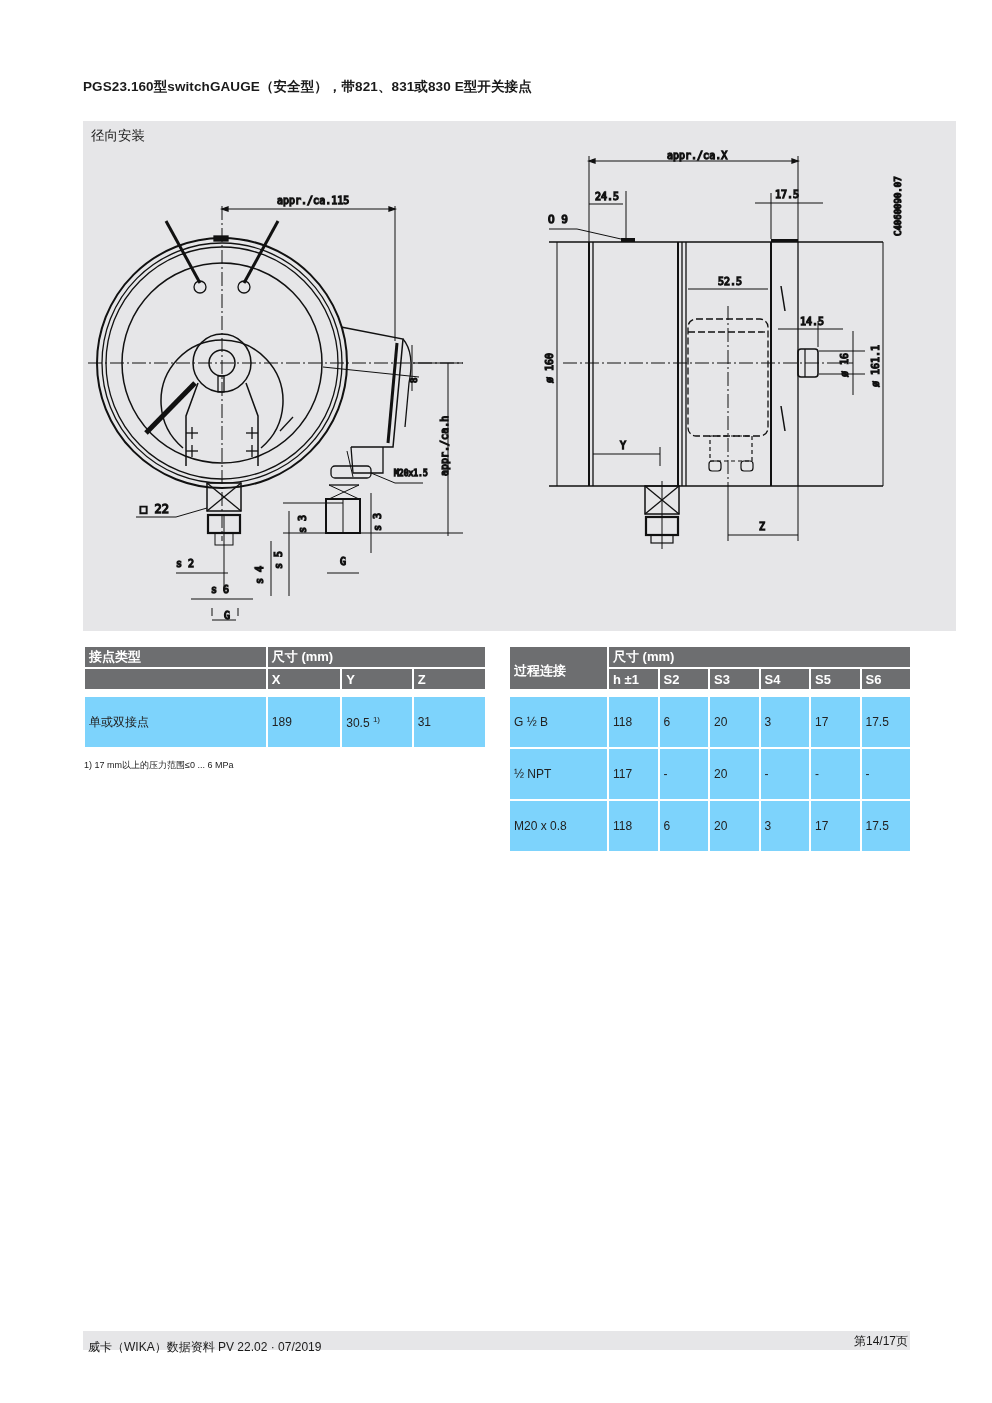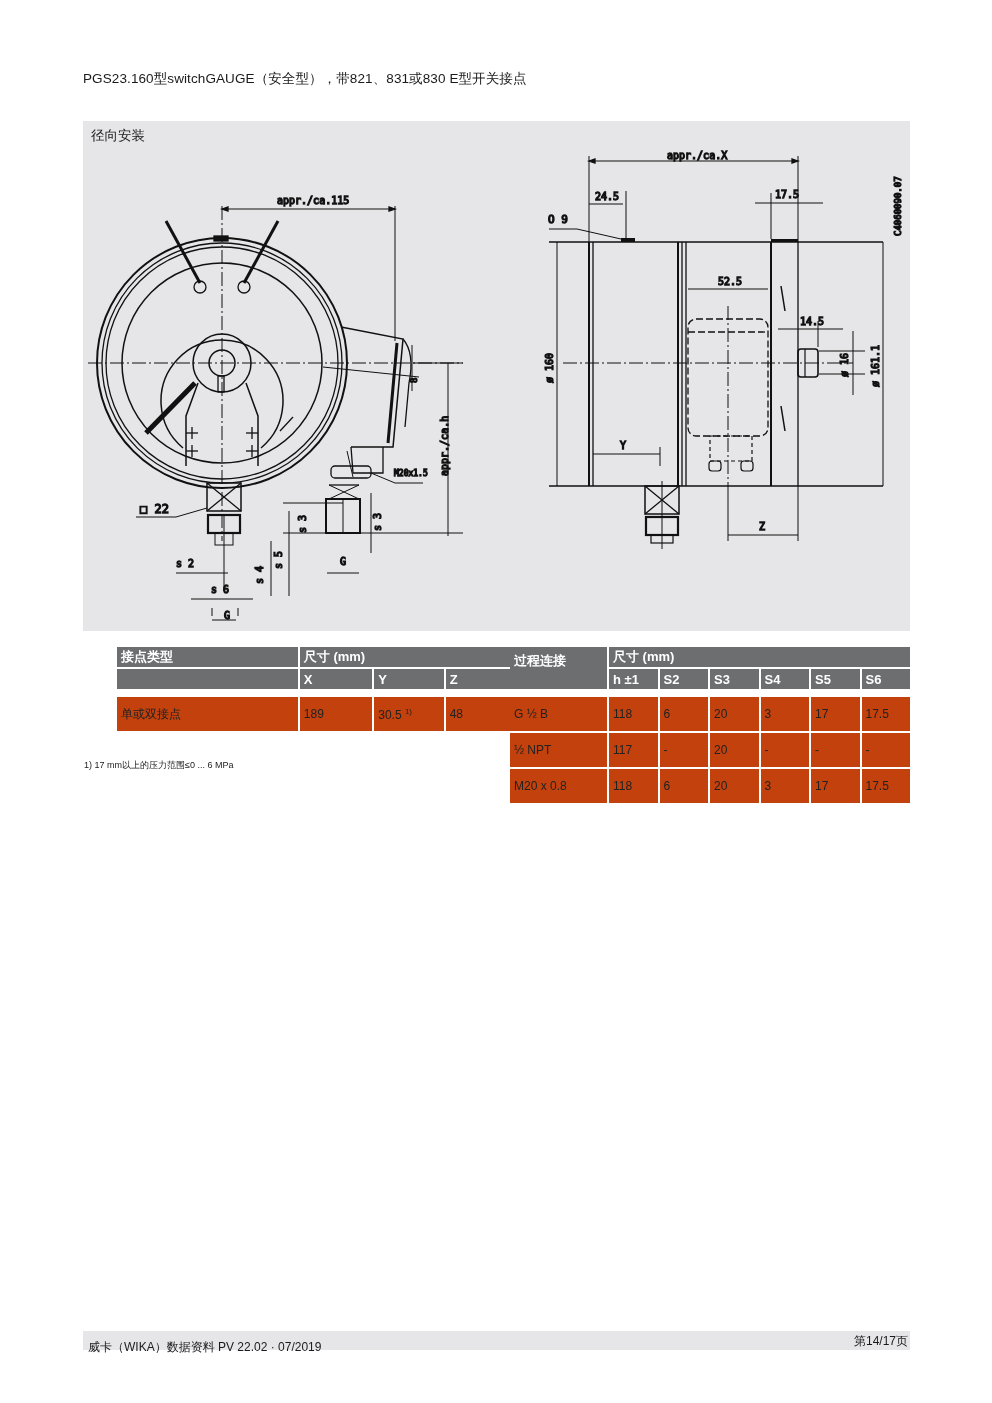--- a/index.html
+++ b/index.html
@@ -1,27 +1,27 @@
 <!DOCTYPE html>
 <html><head>
 <meta charset="utf-8">
 <style>
   html, body { margin:0; padding:0; background:#ffffff; }
   body { width:992px; height:1403px; position:relative; font-family:"Liberation Sans", "DejaVu Sans", sans-serif; color:#1a1a1a; }
-  .title { position:absolute; left:83px; top:70px; font-size:13.5px; font-weight:normal; letter-spacing:0.1px; }
-  .panel { position:absolute; left:83px; top:121px; width:827px; height:510px; background:#e6e6e8; }
+  .title { position:absolute; left:83px; top:78px; font-size:13.5px; font-weight:bold; letter-spacing:0.1px; }
+  .panel { position:absolute; left:83px; top:121px; width:827px; height:510px; background:#e6e6e8;padding-left:46px; }
   .panel-label { position:absolute; left:8px; top:6px; font-size:13.5px; color:#222; }
   .drawing { position:absolute; left:0; top:0; }
   .drawing text { font-family:"DejaVu Sans Mono", monospace; font-size:10px; fill:#111; }
   table.spec { position:absolute; border-collapse:separate; border-spacing:2px 2px; font-size:12px; }
   table.spec th { background:#6d6e70; color:#fff; text-align:left; font-weight:bold; padding:0 4px; height:20px; font-size:13px; }
-  table.spec td { background:#c2410c; padding:8px 4px; height:18px; color:#222; }
+  table.spec td { background:#7dd3fc; padding:16px 4px; height:18px; color:#222; }
   table.spec tr.gap td { background:transparent; height:4px; padding:0; }
   sup { font-size:8px; vertical-align:5px; }
-  .t1 { left:83px; top:645px; width:404px;margin-left:32px; }
+  .t1 { left:83px; top:645px; width:404px; }
   .t2 { left:508px; top:645px; width:404px; }
   .footnote { position:absolute; left:84px; top:759px; font-size:9px; color:#222; }
   .footer { position:absolute; left:83px; top:1331px; width:827px; height:19px; background:#e6e6e8; font-size:12px; }
   .footer .left { position:absolute; left:5px; top:8px; }
   .footer .right { position:absolute; right:2px; top:2px;text-align:center; }
 </style>
 </head>
 <body>
 
 <div class="title">PGS23.160型switchGAUGE（安全型），带821、831或830 E型开关接点</div>
@@ -232,38 +232,38 @@
     <th>Y</th>
     <th>Z</th>
   </tr>
   <tr class="gap">
         <td colspan="4"></td>
       </tr>
   <tr>
     <td>单或双接点</td>
     <td>189</td>
     <td><span>30.5</span> <sup>1)</sup></td>
-    <td>48</td>
+    <td>31</td>
   </tr>
 </tbody>
   </table>
 
 <table class="spec t2">
   <colgroup>
       <col style="width:92px">
       <col style="width:46px">
       <col style="width:46px">
       <col style="width:46px">
       <col style="width:46px">
       <col style="width:46px">
       <col style="width:46px">
     </colgroup>
   <tbody>
       <tr>
-    <th rowspan="2" style="vertical-align:top;padding-top:5px">过程连接</th>
+    <th rowspan="2" style="vertical-align:top;padding-top:15px">过程连接</th>
     <th colspan="6">尺寸 (mm)</th>
   </tr>
   <tr>
     <th>h ±1</th>
     <th>S2</th>
     <th>S3</th>
     <th>S4</th>
     <th>S5</th>
     <th>S6</th>
   </tr>

